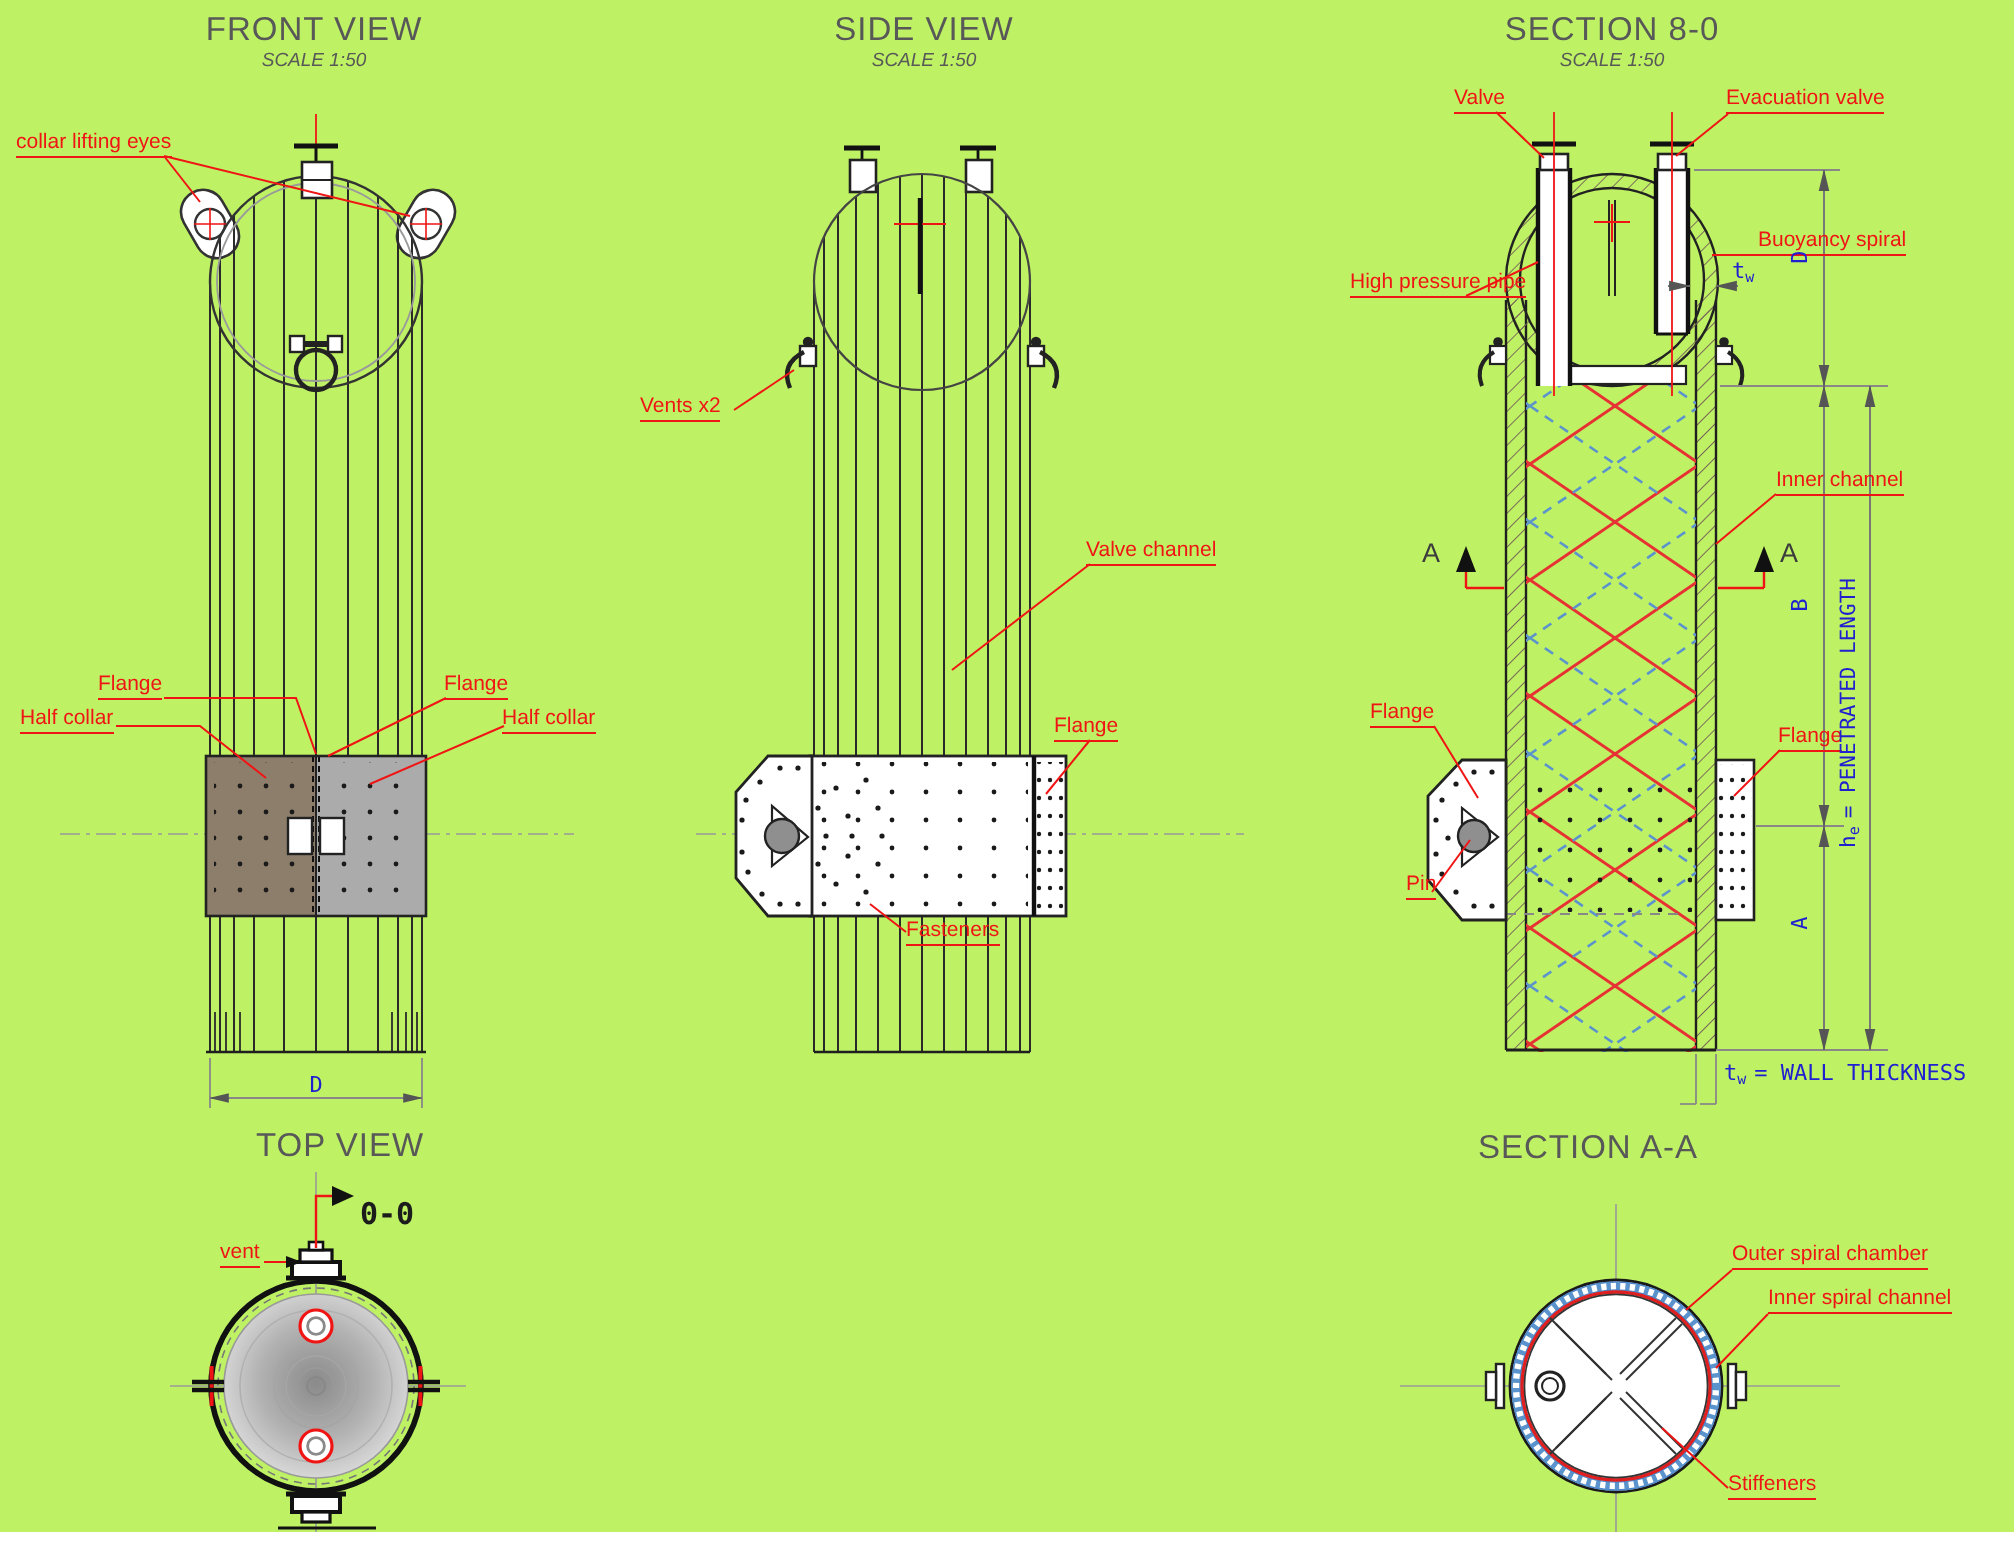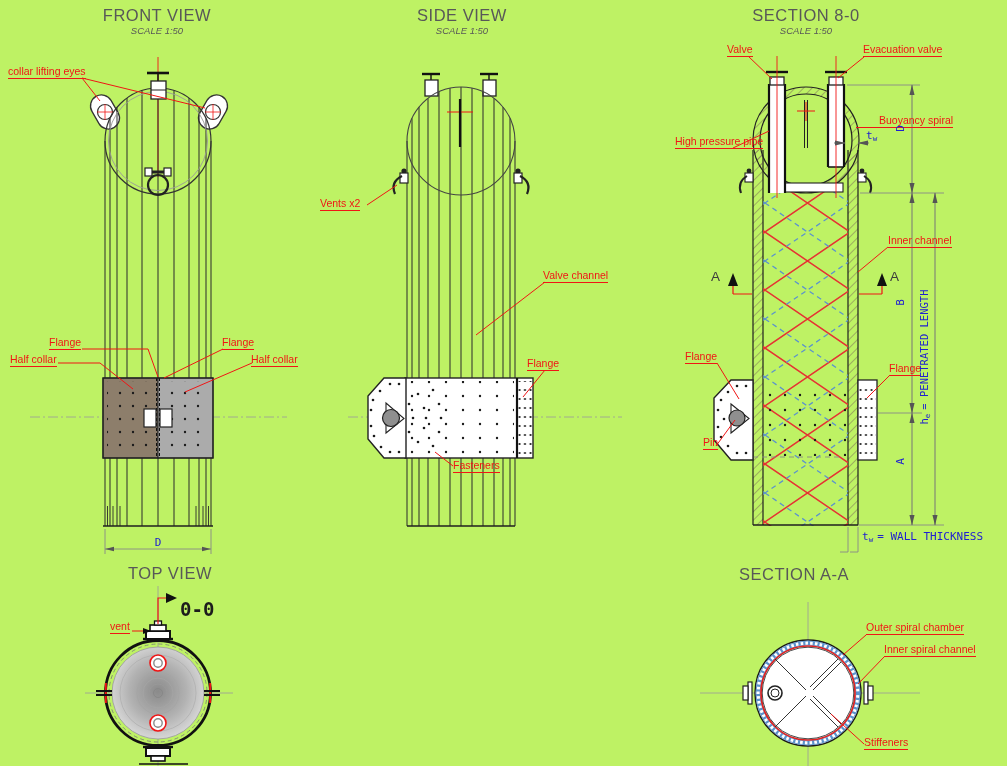--- a/index.html
+++ b/index.html
@@ -8,21 +8,21 @@
   #art{position:absolute;left:0;top:0;}
   .lbl{position:absolute;font-size:10.5px;line-height:11px;color:#f01515;white-space:nowrap;text-align:right;}
   .u{border-bottom:1px solid #f01515;padding-bottom:1px;}
   .title{position:absolute;font-size:16.5px;letter-spacing:0.5px;color:#585858;transform:translateX(-50%);white-space:nowrap;}
   .scale{position:absolute;font-size:9.5px;color:#585858;transform:translateX(-50%);white-space:nowrap;font-style:italic;}
   .dim{position:absolute;font-family:"DejaVu Sans Mono",monospace;font-size:11px;color:#2020d0;white-space:nowrap;}
   .rot{transform:rotate(-90deg);text-align:center;}
   .sb{font-size:7.5px;vertical-align:-2px;}
   .eq{margin-left:4px;}
   .cutA{position:absolute;font-size:13.5px;color:#3c3c3c;font-family:"Liberation Sans",sans-serif;}
-  .secref{position:absolute;font-size:19px;color:#1c1c1c;font-family:"DejaVu Sans Mono",monospace;font-weight:bold;}
+  .secref{position:absolute;font-size:15px;color:#1c1c1c;font-family:"DejaVu Sans Mono",monospace;font-weight:bold;}
 </style>
 </head>
 <body>
 
 <div id="canvas">
 
 <svg id="art" width="1007" height="775" viewBox="0 0 1007 775">
 <defs>
   <pattern id="hatch" width="6" height="6" patternUnits="userSpaceOnUse" patternTransform="rotate(45)">
     <line x1="0" y1="0" x2="0" y2="6" stroke="#7a6a58" stroke-width="1"></line>

